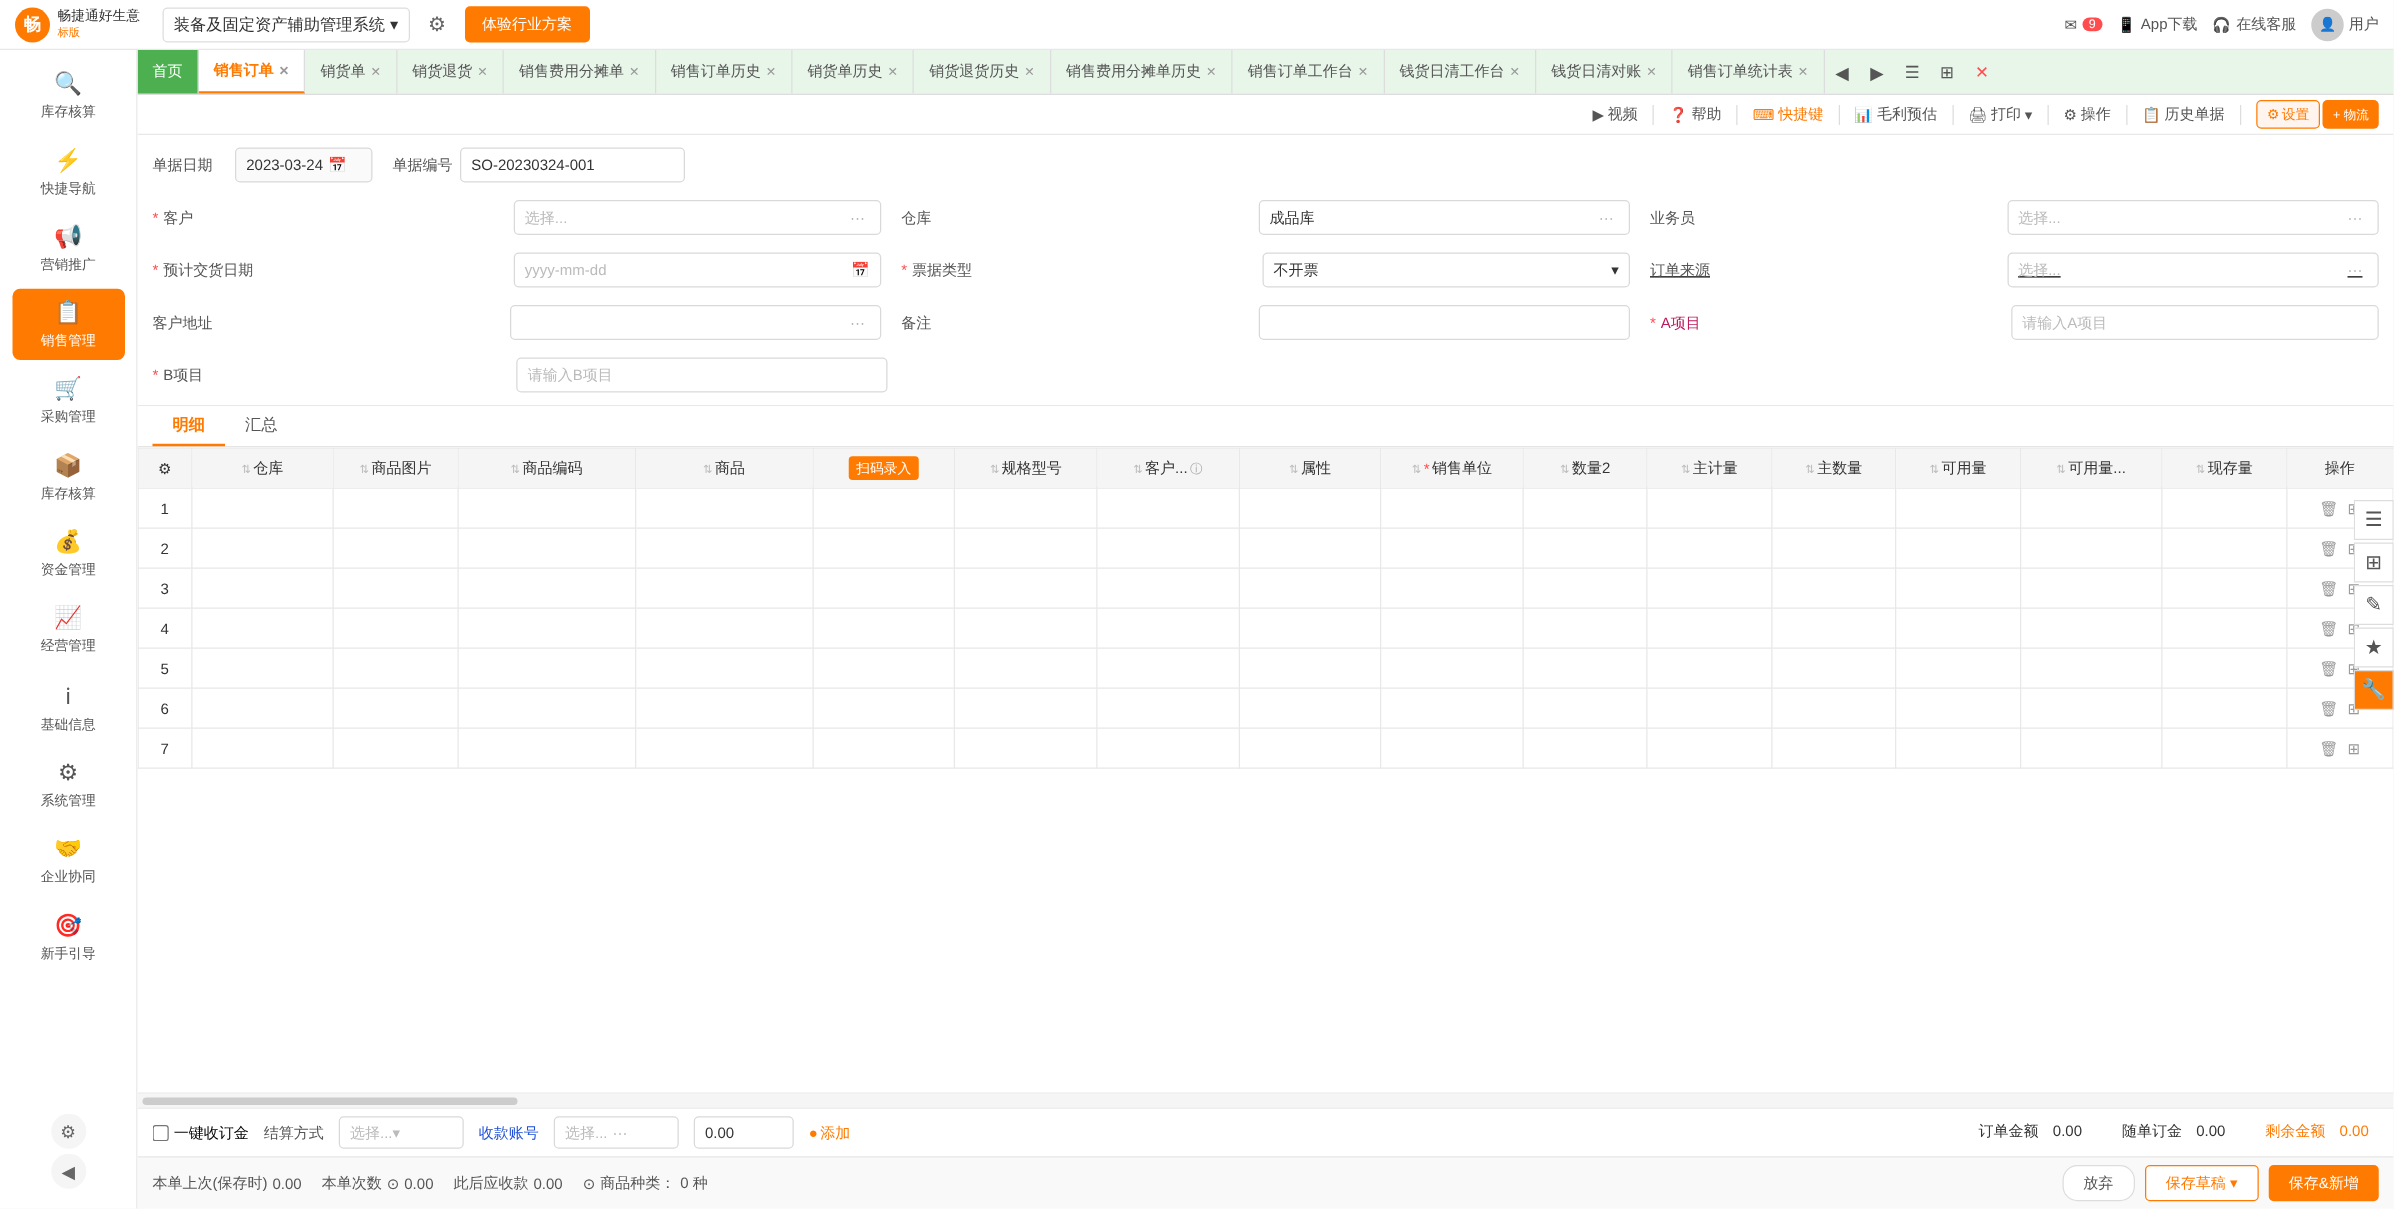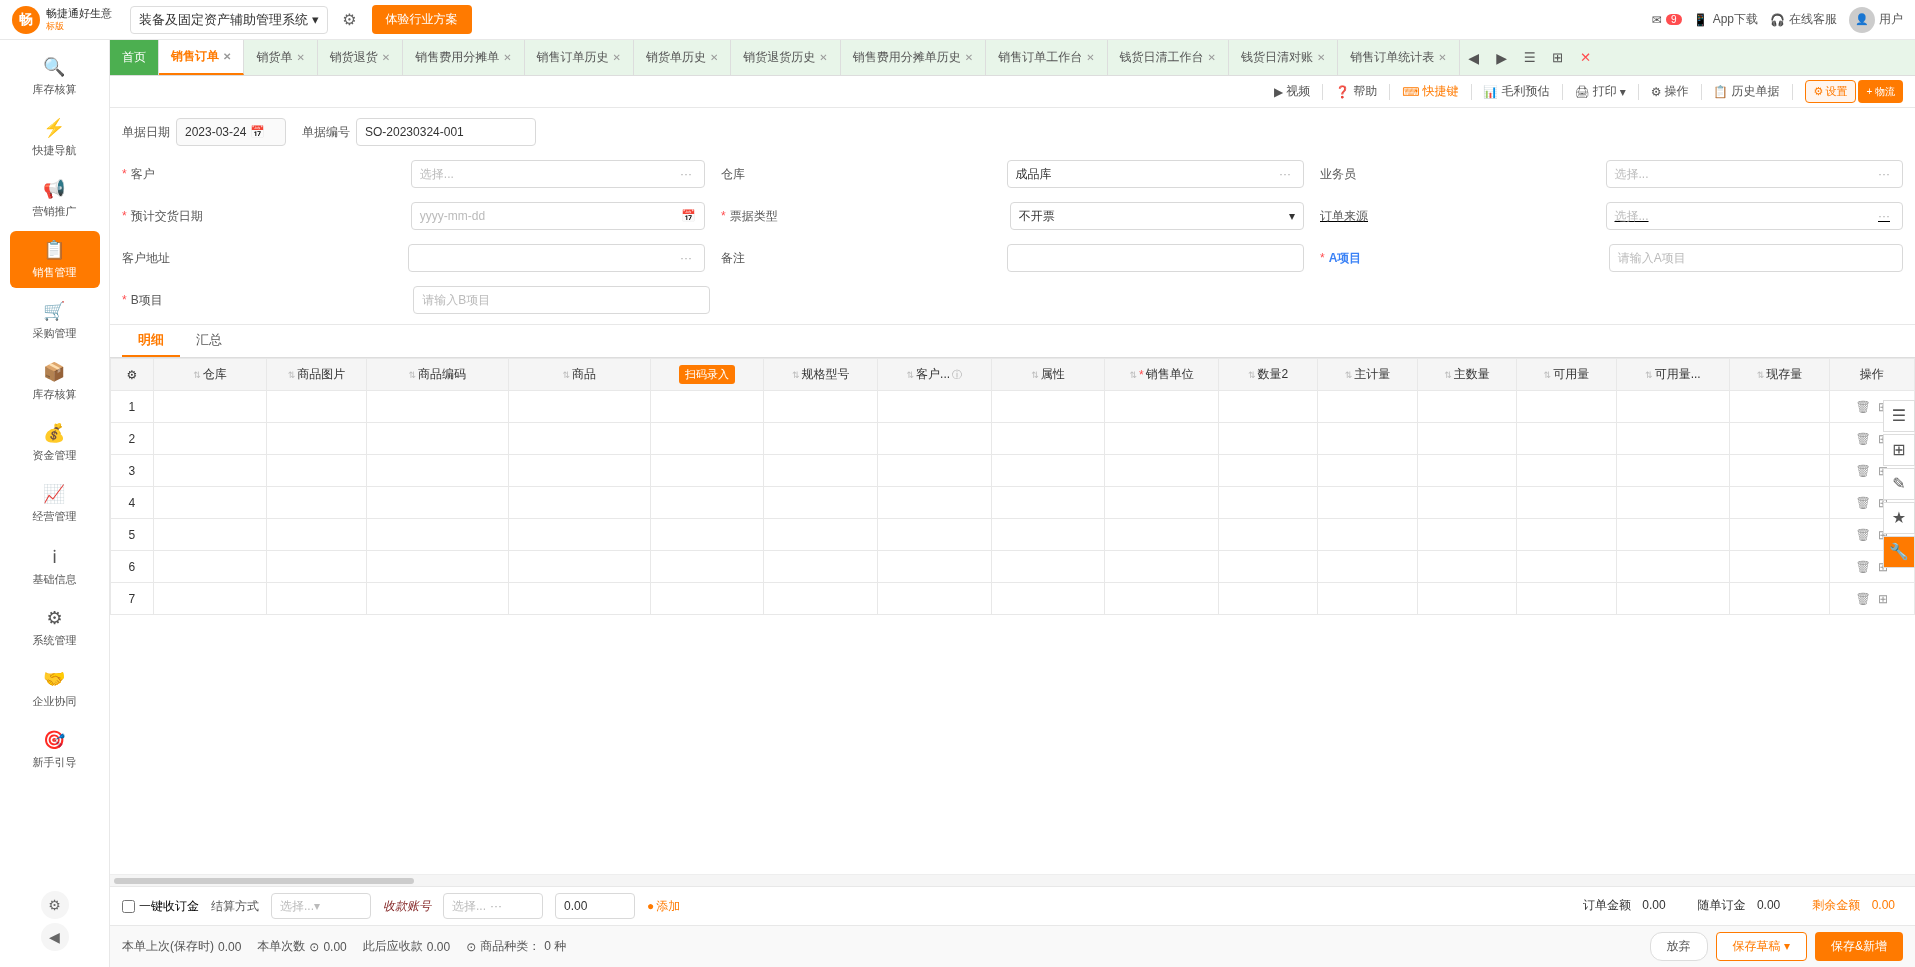--- a/index.html
+++ b/index.html
@@ -317,21 +317,21 @@
               <span>+ 物流</span>
             </button>
           </div>
         </div>
 
         <div class="header-section">
 
           <div class="field-row" style="margin-bottom:6px;">
             <div class="field-group" style="flex:0 0 auto; gap:6px;">
               <span class="field-group label" style="color:#555;">单据日期</span>
-              <div class="input-box readonly" style="min-width:110px;">
+              <div class="input-box readonly" style="min-width:110px;margin-left:12px;">
                 <span>2023-03-24</span>
                 <span style="margin-left:4px; color:#aaa;">📅</span>
               </div>
             </div>
             <div class="field-group" style="flex:0 0 auto; gap:6px;">
               <span class="field-group label" style="color:#555;">单据编号</span>
               <div class="input-box" style="min-width:180px;">
                 <span>SO-20230324-001</span>
               </div>
             </div>
@@ -401,21 +401,21 @@
                 <span style="flex:1;"></span>
                 <span class="dots">···</span>
               </div>
             </div>
             <div class="field-group" style="flex:1; gap:6px;">
               <span class="field-group label" style="color:#555;">备注</span>
               <div class="input-box" style="flex:1;"></div>
             </div>
             <div class="field-group" style="flex:1; gap:4px;">
               <span style="color:#ff4d4f;">*</span>
-              <span class="field-group label" style="color:#3b82f6;font-weight:bold;">A项目</span>
+              <span class="field-group label" style="color:#be185d;">A项目</span>
               <div class="input-box placeholder" style="flex:1;">
                 <span>请输入A项目</span>
               </div>
             </div>
           </div>
 
           <div class="field-row">
             <div class="field-group" style="flex:0 0 33%; gap:4px;">
               <span style="color:#ff4d4f;">*</span>
               <span class="field-group label" style="color:#555;">B项目</span>
@@ -666,21 +666,21 @@
           <div class="bottom-form">
             <label class="checkbox-label">
               <input type="checkbox" style="">
               <span>一键收订金</span>
             </label>
             <span style="color:#555;">结算方式</span>
             <div class="input-box placeholder" style="width:100px; height:26px; font-size:12px;">
               <span>选择...</span>
               <span>▾</span>
             </div>
-            <span style="color:#7f1d1d;font-style:italic;">收款账号</span>
+            <span style="color:#1d4ed8;">收款账号</span>
             <div class="input-box placeholder" style="width:100px; height:26px; font-size:12px;">
               <span>选择...</span>
               <span class="dots">···</span>
             </div>
             <div class="input-box" style="width:70px; height:26px; font-size:12px;">
               <span>0.00</span>
             </div>
             <div class="add-btn">
               <span style="color:#ff7a00;">●</span>
               <span style="color:#ff7a00;">添加</span>

